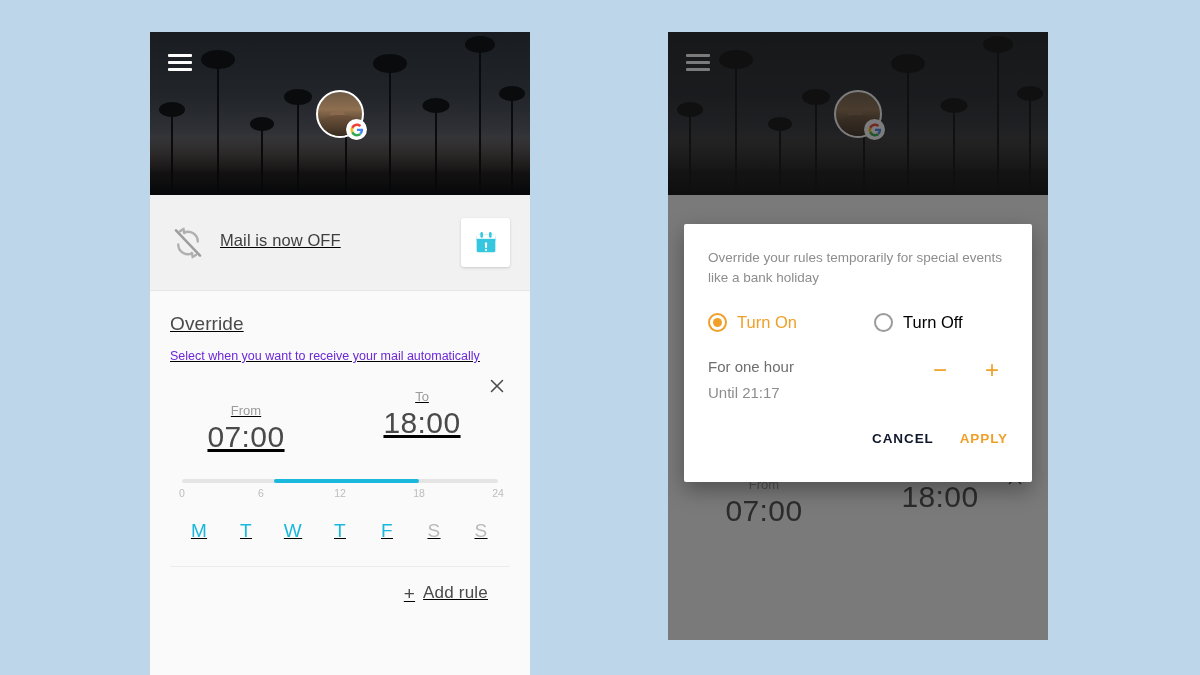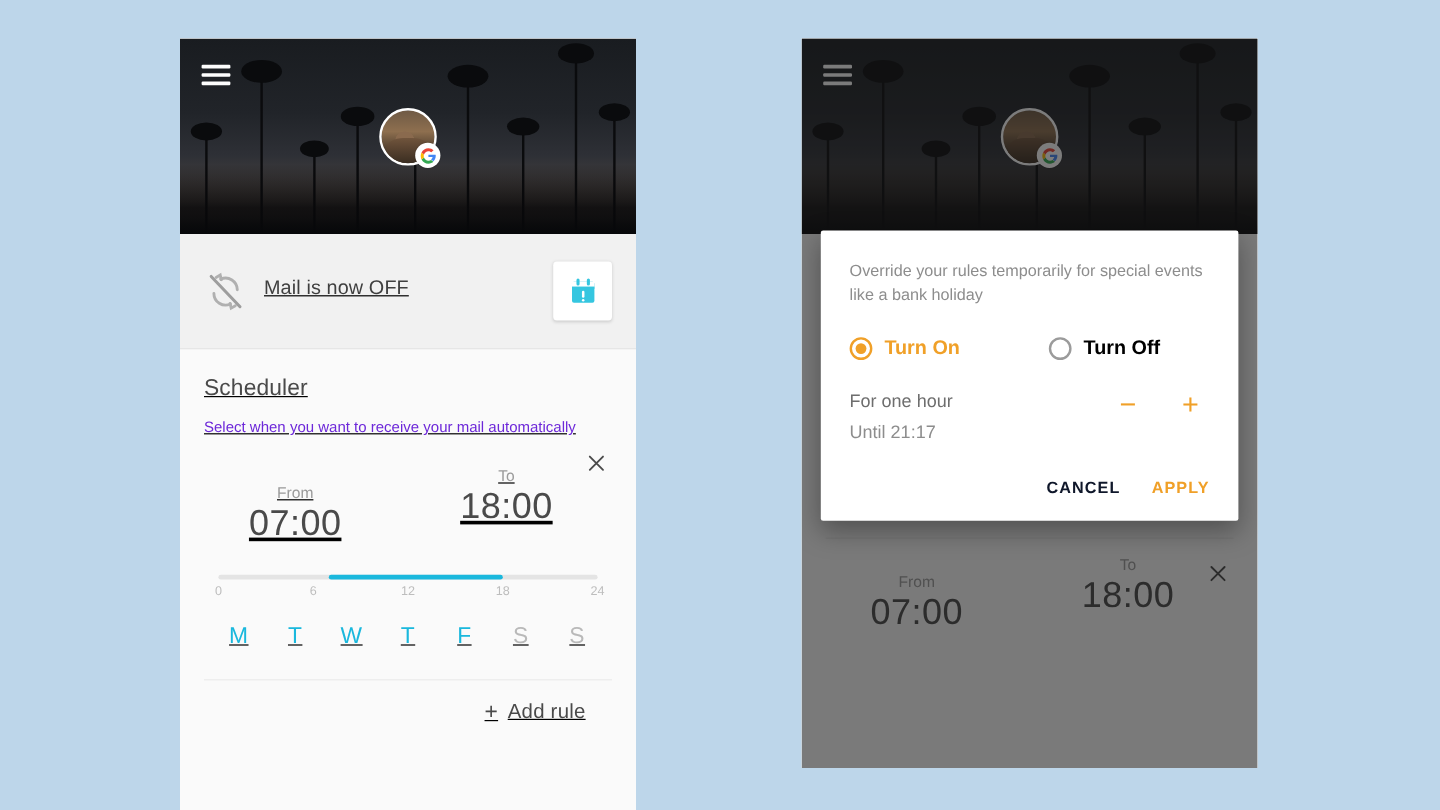--- a/index.html
+++ b/index.html
@@ -186,34 +186,34 @@
   .plus-glyph { font-size: 19px; color: #4a4a4a; line-height: 1; }
 
   
   .scrim {
     position: absolute; inset: 0;
     background: rgba(22,22,22,.56);
     z-index: 20;
   }
   .dialog {
     position: absolute;
-    left: 16px; right: 16px; top: 160px;
+    left: 16px; right: 16px; top: 192px;
     background: #fff;
     border-radius: 2px;
     box-shadow: 0 8px 22px rgba(0,0,0,.34);
     z-index: 30;
-    padding: 24px 24px 8px;
+    padding: 24px 24px 24px;
   }
   .dlg-desc {
     font-size: 13.5px; color: #8d8d8d; line-height: 1.45;
     margin-bottom: 26px;
   }
   .radio-row { display: flex; margin-bottom: 26px; }
   .radio-opt {
-    display: flex; align-items: center; gap: 10px; cursor: pointer; font-weight: bold;
+    display: flex; align-items: center; gap: 10px; cursor: pointer;
   }
   .radio-opt:first-child { width: 166px; }
   .radio-outer {
     width: 19px; height: 19px; border-radius: 50%;
     border: 2px solid #9b9b9b; flex: none;
     display: flex; align-items: center; justify-content: center;
   }
   .radio-opt.sel .radio-outer { border-color: #f0a028; }
   .radio-dot {
     width: 9px; height: 9px; border-radius: 50%; background: #f0a028;
@@ -328,21 +328,21 @@
           <rect x="4" y="8.4" width="16" height="1.6" fill="#35c6e0"></rect>
           <rect x="7.2" y="2.6" width="2.2" height="5" rx="1.1" fill="#35c6e0"></rect>
           <rect x="14.6" y="2.6" width="2.2" height="5" rx="1.1" fill="#35c6e0"></rect>
           <rect x="11.1" y="11.4" width="1.8" height="5" rx=".9" fill="#ffffff"></rect>
           <rect x="11.1" y="17.2" width="1.8" height="1.8" rx=".9" fill="#ffffff"></rect>
         </svg>
       </div>
     </div>
 
     <div class="sched">
-      <div class="sched-title">Scheduler</div>
+      <div class="sched-title">Override</div>
       <div class="sched-sub">Select when you want to receive your mail automatically</div>
 
       <div class="rule">
         <div class="rule-close">
           <svg width="22" height="22" viewBox="0 0 24 24" stroke="#4a4a4a" stroke-width="1.7" stroke-linecap="round">
             <path d="M6 6l12 12M18 6L6 18"></path>
           </svg>
         </div>
 
         <div class="times">

